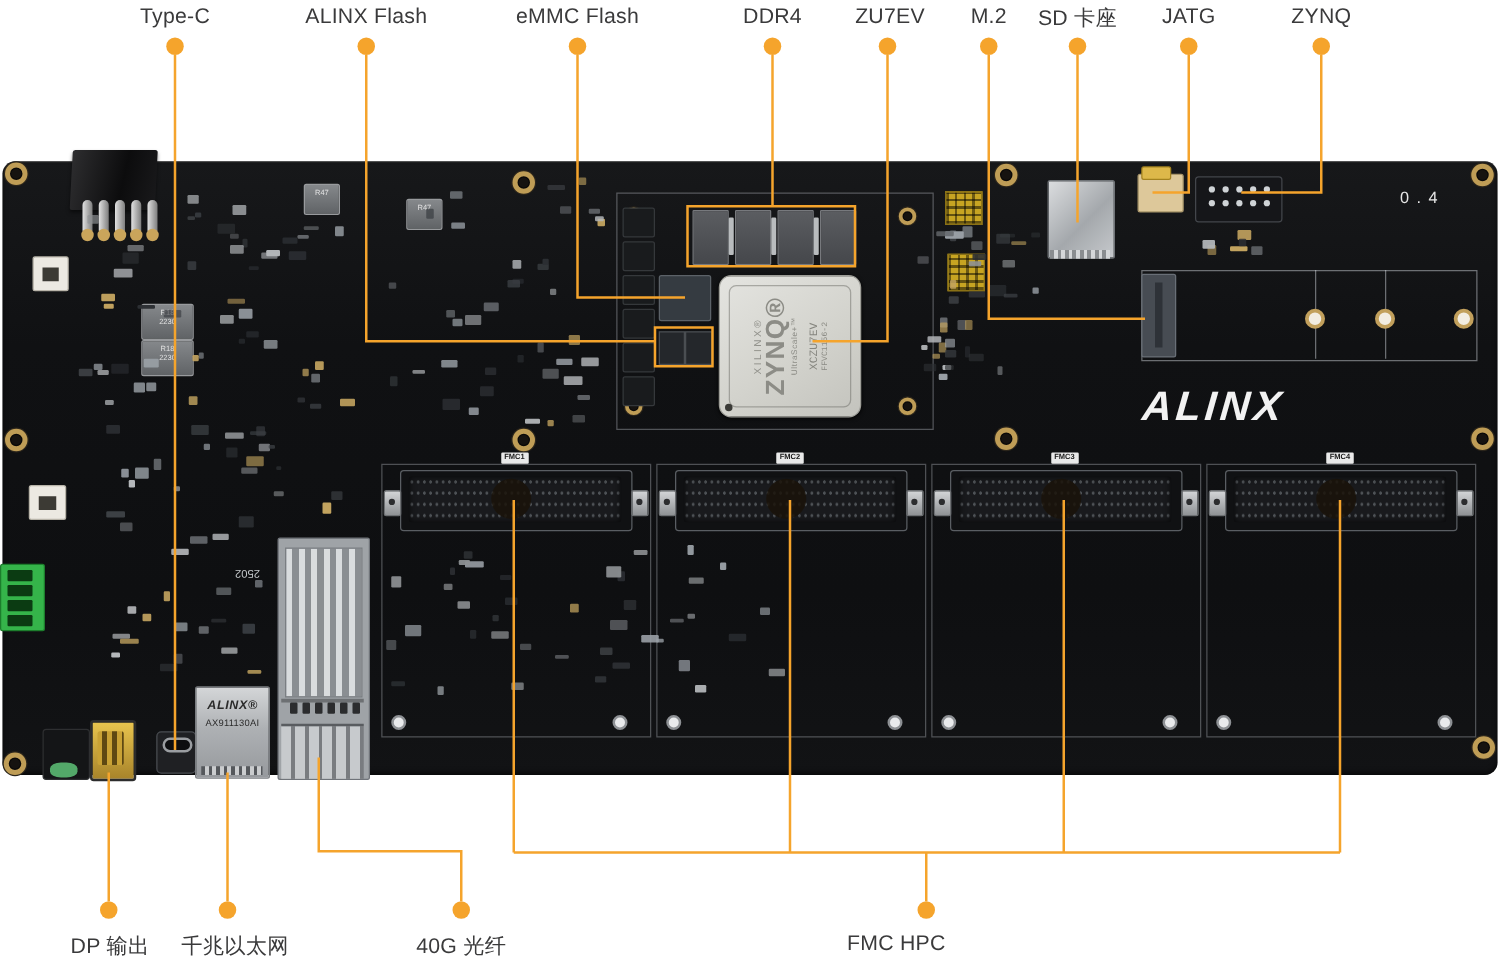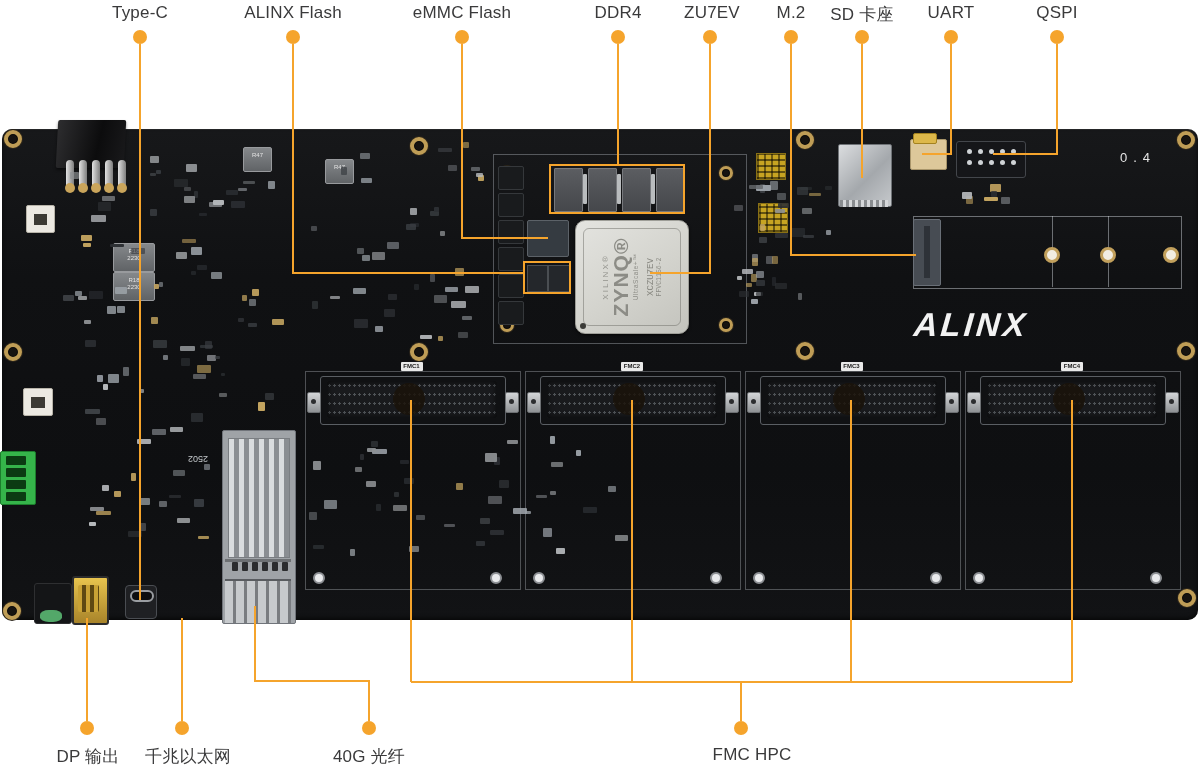--- a/index.html
+++ b/index.html
@@ -195,20 +195,25 @@
 
   <div class="abs" style="left:34px;top:583px;width:36px;height:39px;background:#141517;border:1px solid #2e2f31;border-radius:3px;"></div>
   <div class="abs" style="left:40px;top:610px;width:22px;height:12px;background:#53a869;border-radius:40%;"></div>
   <div class="abs" style="left:72px;top:576px;width:33px;height:45px;border:2px solid #2c2c2c;border-radius:3px;
               background:linear-gradient(180deg,#e8c44e,#a8842a);"></div>
   <div class="abs" style="left:78px;top:585px;width:21px;height:27px;border-radius:2px;
               background:repeating-linear-gradient(90deg,#c9a235 0 4px,#5e4812 4px 8px);"></div>
   <div class="abs" style="left:125px;top:585px;width:30px;height:32px;background:#1f2023;border:1px solid #4a4d52;border-radius:4px;"></div>
   <div class="abs" style="left:130px;top:590px;width:20px;height:8px;background:#0d0e10;border:2px solid #9a9da1;border-radius:6px;"></div>
 
+  <div id="eth">
+    <div class="brand">ALINX®</div>
+    <div class="model">AX911130AI</div>
+    <div class="pins"></div>
+  </div>
 
   <div id="sfp">
     <div class="fins"></div>
     <div class="rail" style="top:128px;"></div>
     <div class="tabs"></div>
   </div>
   <div id="sfp-holes">
       <div style="position: absolute; left: 232px; top: 562px; width: 6px; height: 9px; background: rgb(43, 44, 46); border-radius: 1px;"></div>
       <div style="position: absolute; left: 242px; top: 562px; width: 6px; height: 9px; background: rgb(43, 44, 46); border-radius: 1px;"></div>
       <div style="position: absolute; left: 252px; top: 562px; width: 6px; height: 9px; background: rgb(43, 44, 46); border-radius: 1px;"></div>
@@ -521,19 +526,19 @@
     </g>
   </svg>
 
   <div class="lbl" style="left:140px;top:3px;">Type-C</div>
   <div class="lbl" style="left:293px;top:3px;">ALINX Flash</div>
   <div class="lbl" style="left:462px;top:3px;">eMMC Flash</div>
   <div class="lbl" style="left:618px;top:3px;">DDR4</div>
   <div class="lbl" style="left:712px;top:3px;">ZU7EV</div>
   <div class="lbl" style="left:791px;top:3px;">M.2</div>
   <div class="lbl" style="left:862px;top:3px;">SD 卡座</div>
-  <div class="lbl" style="left:951px;top:3px;">UART</div>
-  <div class="lbl" style="left:1057px;top:3px;">QSPI</div>
+  <div class="lbl" style="left:951px;top:3px;">JATG</div>
+  <div class="lbl" style="left:1057px;top:3px;">ZYNQ</div>
   <div class="lbl" style="left:88px;top:745px;">DP 输出</div>
   <div class="lbl" style="left:188px;top:745px;">千兆以太网</div>
   <div class="lbl" style="left:369px;top:745px;">40G 光纤</div>
-  <div class="lbl" style="left:752px;top:745px;">FMC HPC</div>
+  <div class="lbl" style="left:717px;top:745px;">FMC HPC</div>
 </div>
 
 </body></html>

